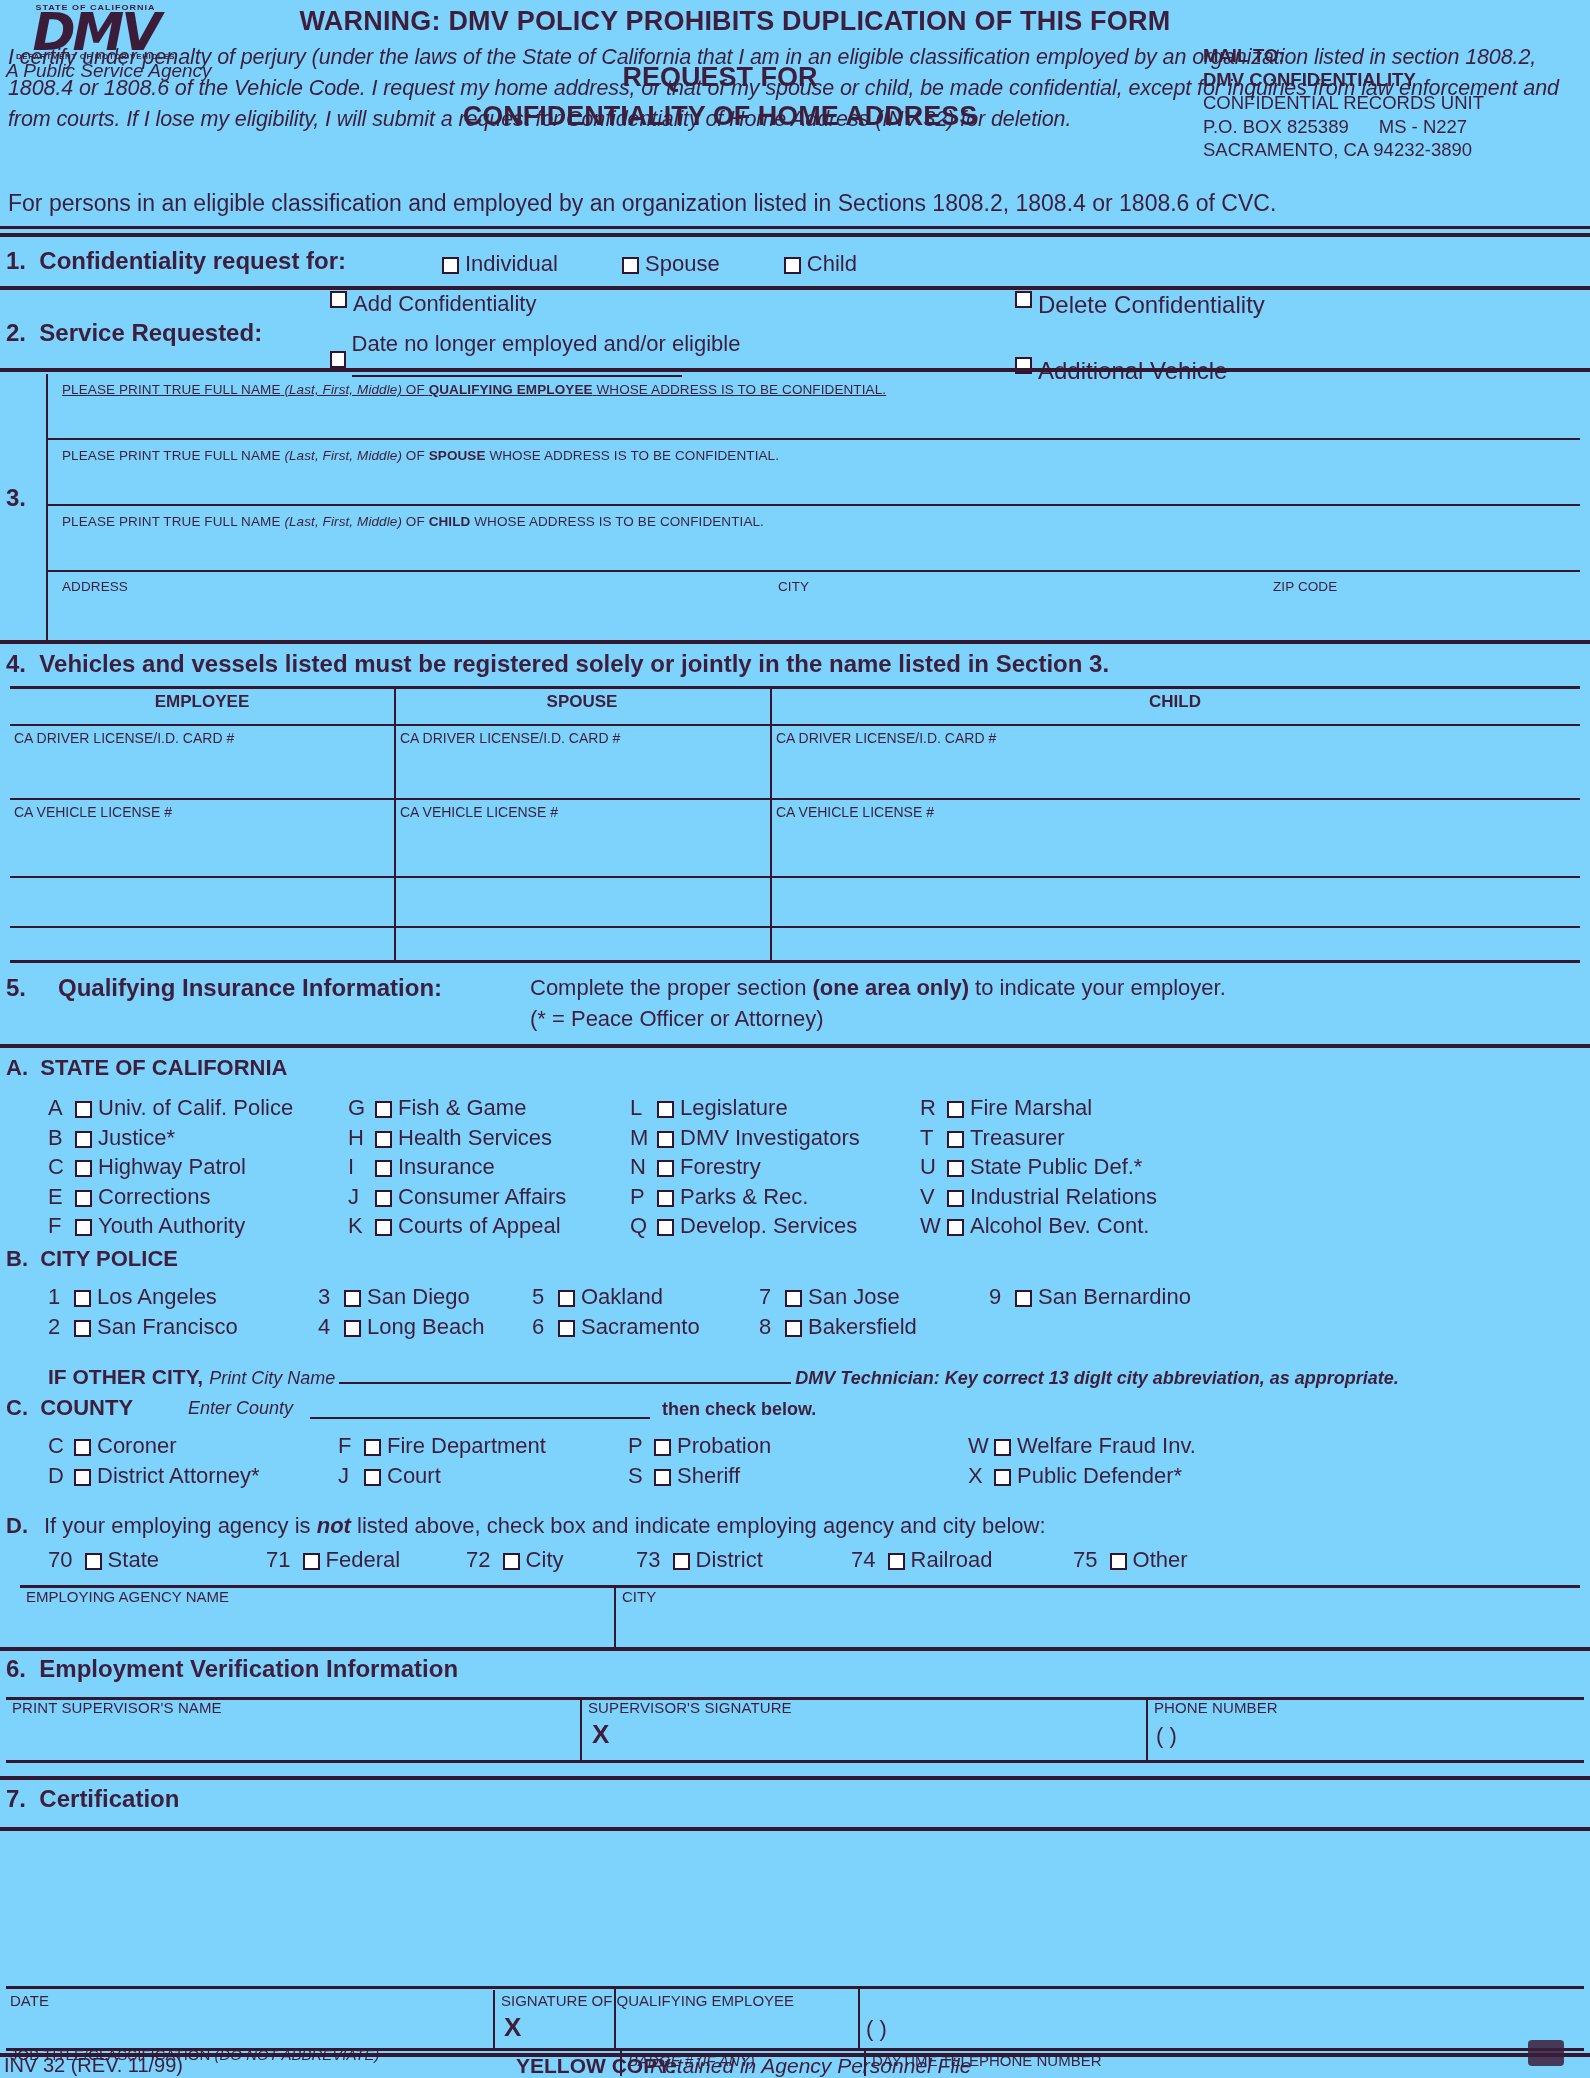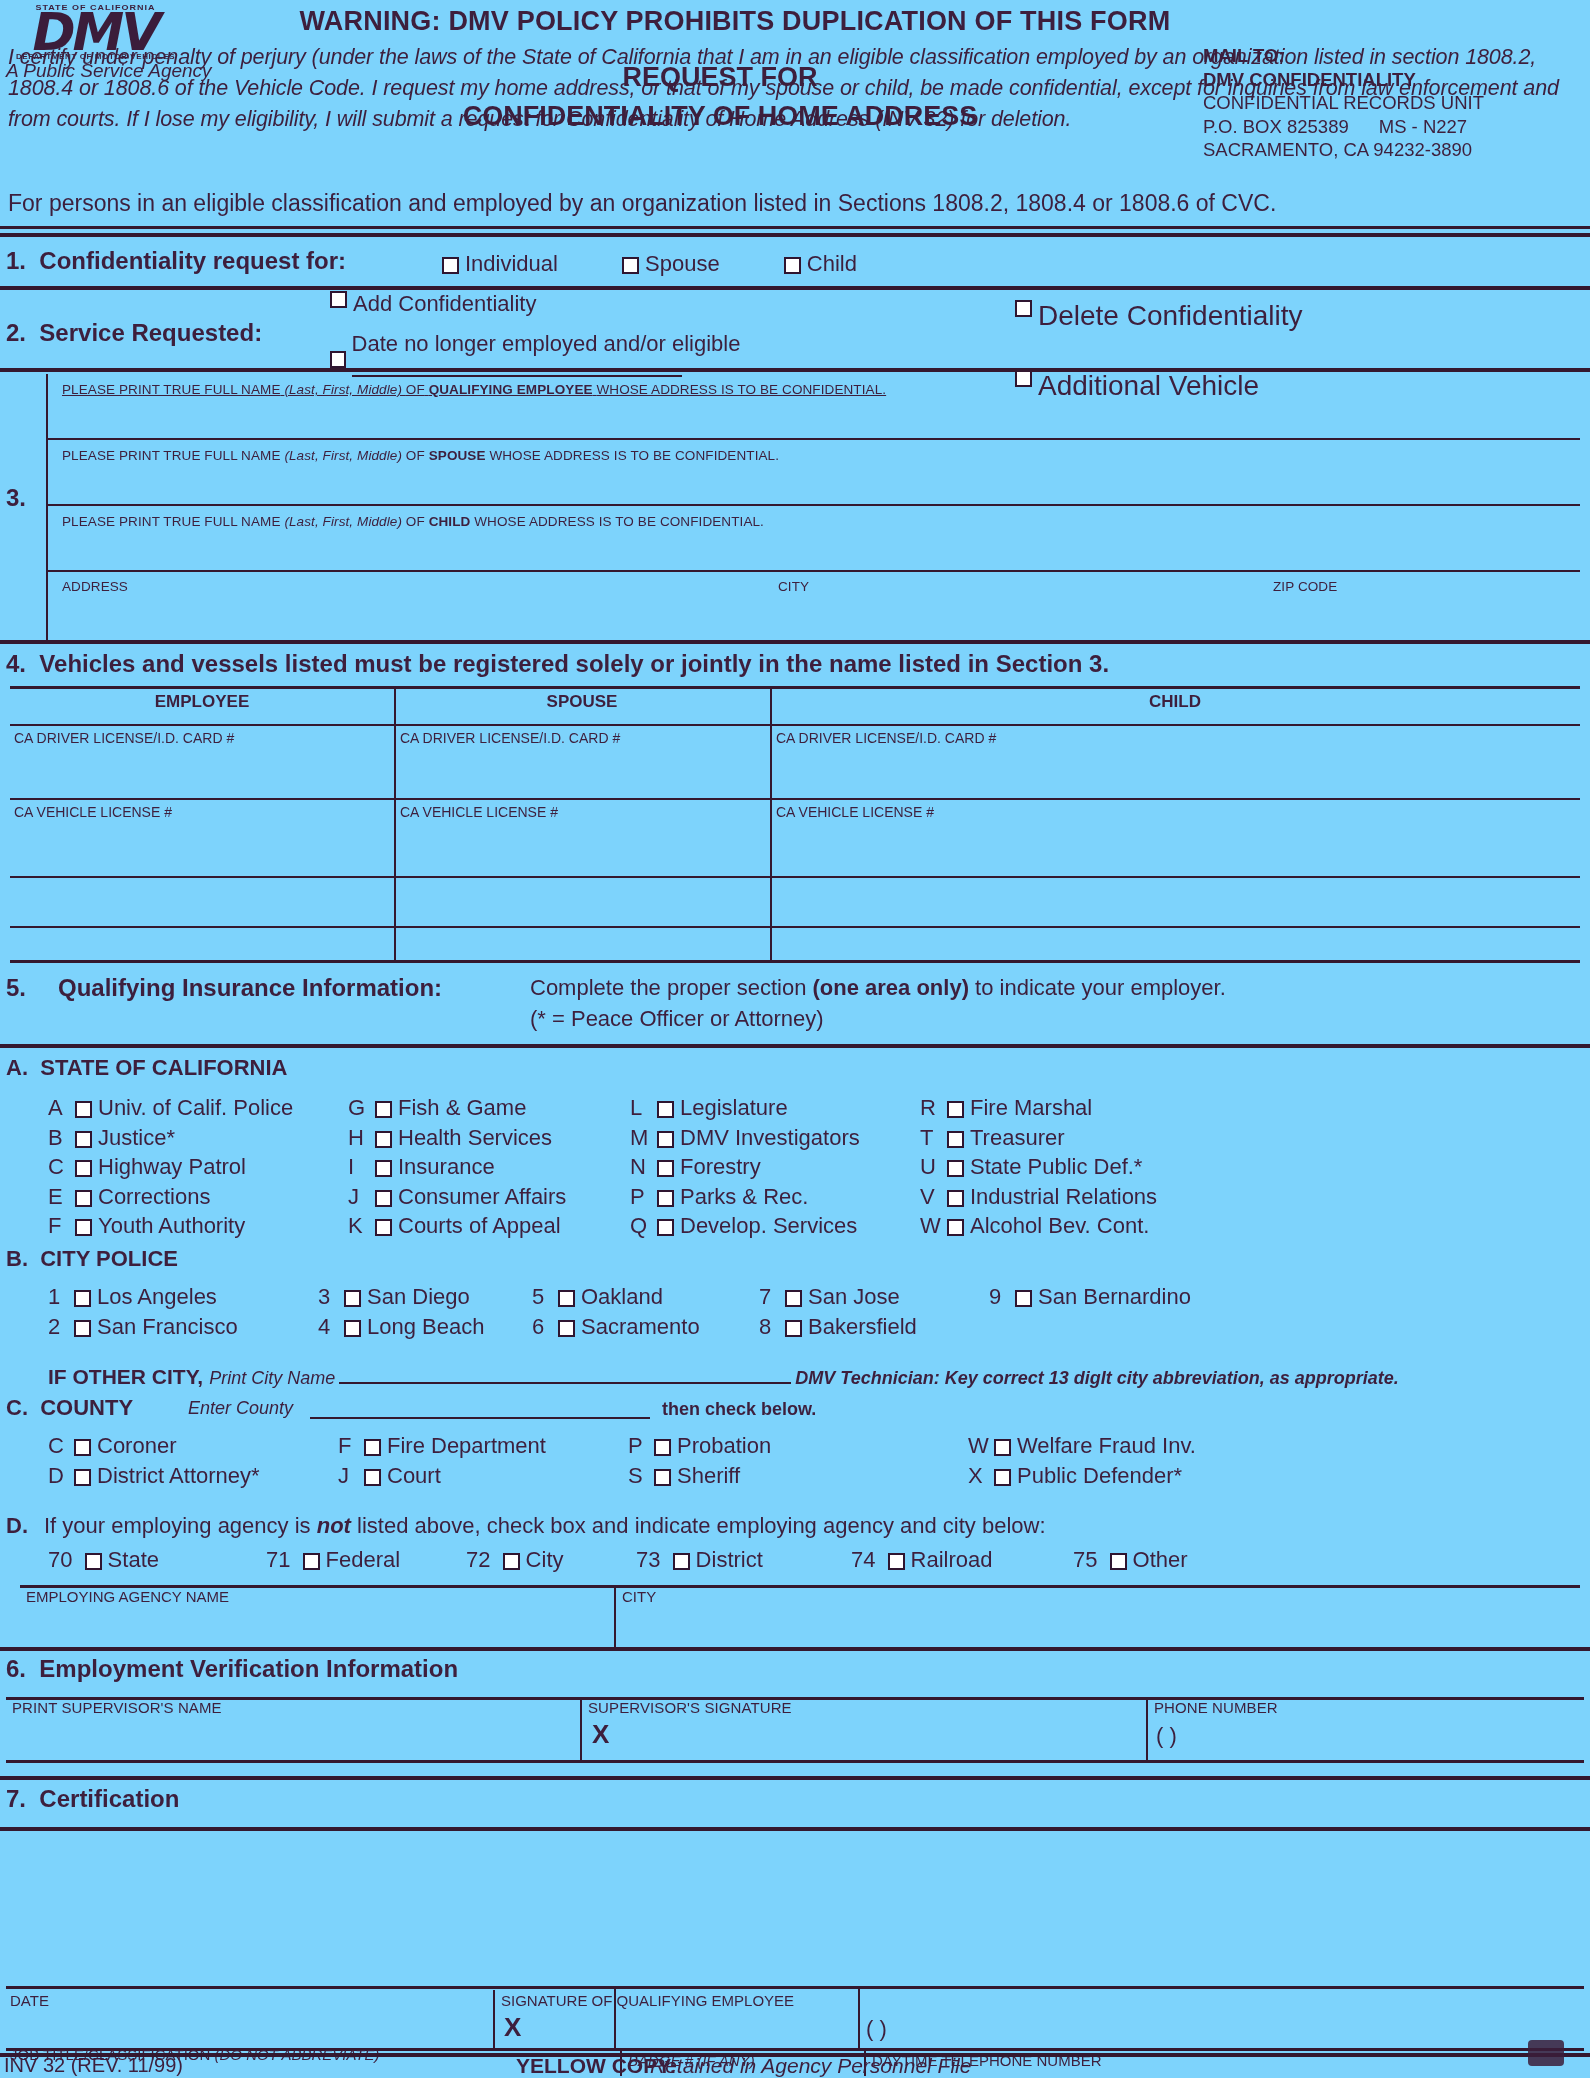--- a/index.html
+++ b/index.html
@@ -55,21 +55,21 @@
   
   #sec1{position:absolute;left:0;top:243px;width:1590px;height:46px;}
   #sec1 .lbl{position:absolute;left:6px;top:4px;font-size:24px;font-weight:bold;}
   #sec1 .opts{position:absolute;left:442px;top:8px;font-size:22px;}
   #sec1 .opt{display:inline-block;margin-right:58px;}
 
   
   #sec2{position:absolute;left:0;top:291px;width:1590px;height:81px;}
   #sec2 .lbl{position:absolute;left:6px;top:28px;font-size:24px;font-weight:bold;}
   #sec2 .c1{position:absolute;left:330px;top:0px;width:660px;font-size:22px;}
-  #sec2 .c2{position:absolute;left:1015px;top:9px;width:520px;font-size:28px;}
+  #sec2 .c2{position:absolute;left:1015px;top:0px;width:520px;font-size:24px;}
   #sec2 .o{margin-bottom:10px;}
   #sec2 .o2{margin-top:28px;}
   #sec2 .wrap{display:flex;align-items:flex-start;}
   #sec2 .txt2{line-height:26px;}
   #sec2 .blank{display:inline-block;width:330px;border-bottom:2px solid #34182f;height:18px;}
 
   
   #sec3{position:absolute;left:0;top:374px;width:1590px;height:270px;}
   #sec3 .num{position:absolute;left:6px;top:110px;font-size:24px;font-weight:bold;}
   #sec3 .cellline{font-size:13.5px;letter-spacing:.1px;padding:4px 0 0 8px;}

